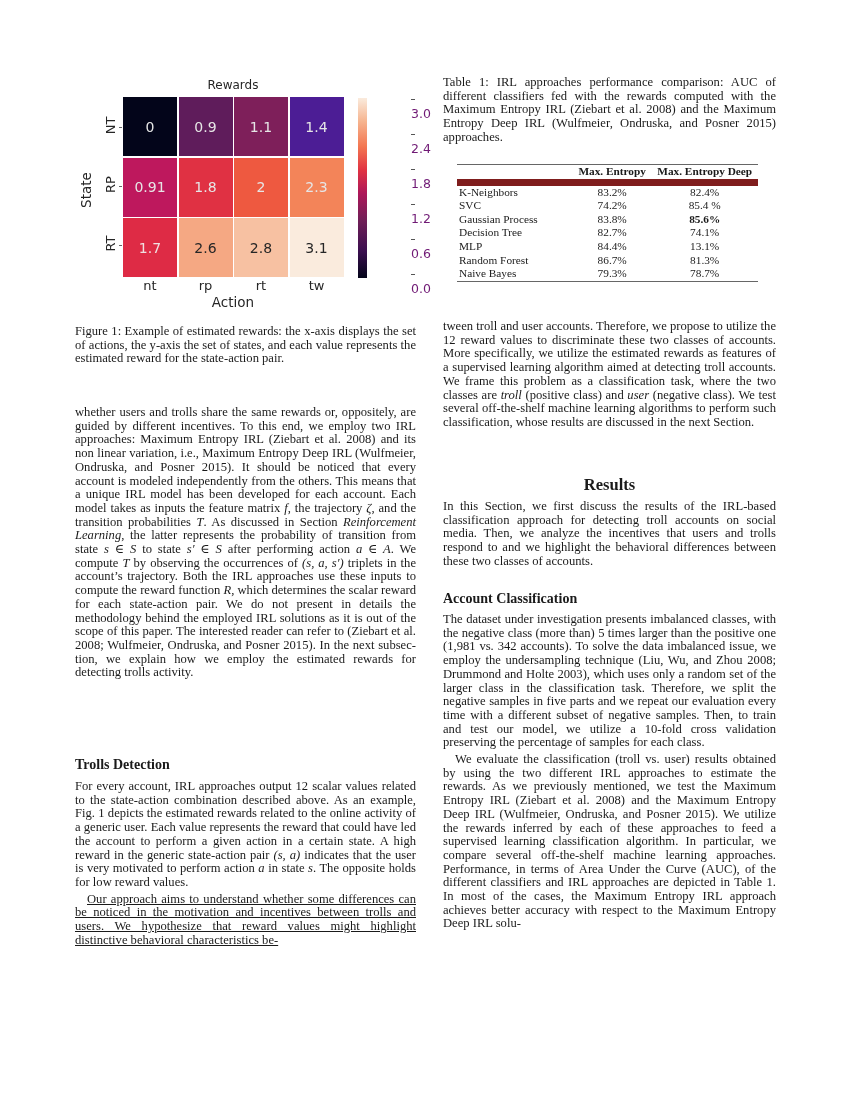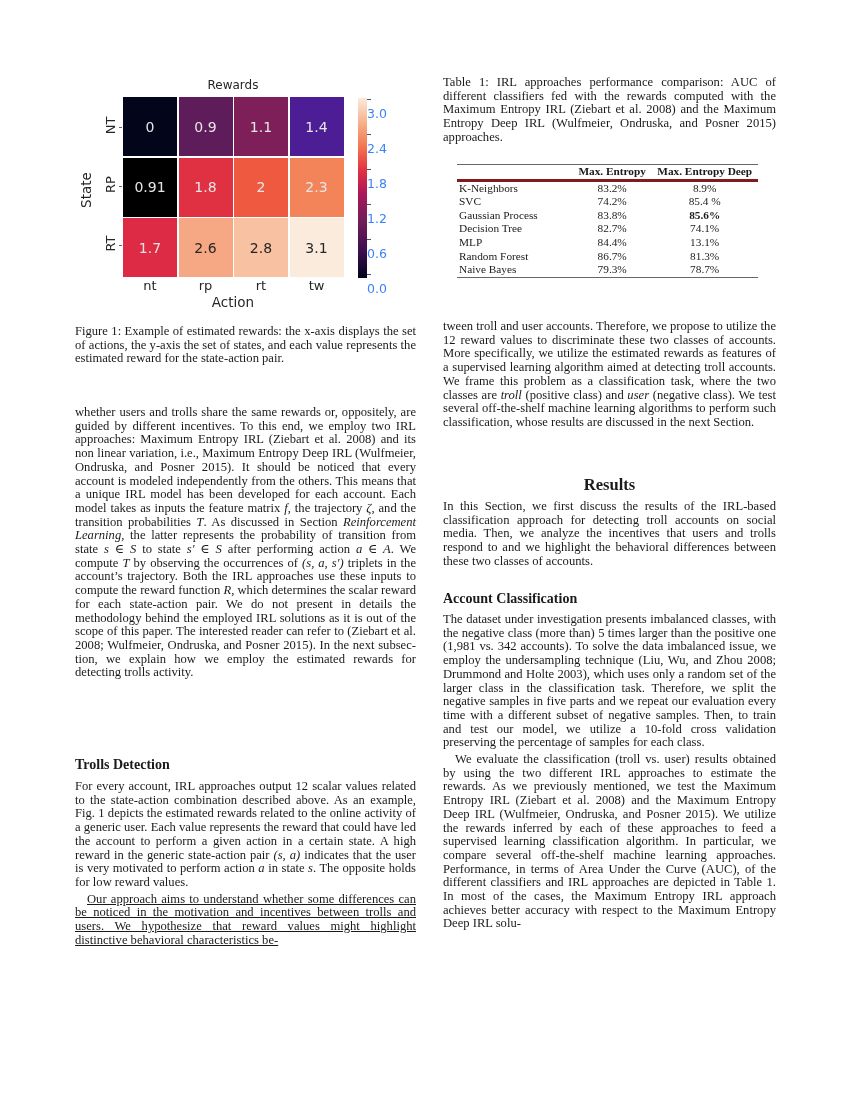--- a/index.html
+++ b/index.html
@@ -14,30 +14,30 @@
   
   .hm-title { font-family:"DejaVu Sans", sans-serif; font-size:12px; color:#262626; text-align:center; }
   .hm-grid { display:grid; grid-template-columns:repeat(4, 54px); grid-template-rows:repeat(3, 59px); gap:1.5px; background:#ffffff; }
   .hm-cell { display:flex; align-items:center; justify-content:center;
              font-family:"DejaVu Sans", sans-serif; font-size:14px; }
   .axis-lbl { font-family:"DejaVu Sans", sans-serif; font-size:13.5px; color:#262626; }
   .tick-x { font-family:"DejaVu Sans", sans-serif; font-size:13px; color:#262626; width:54px; text-align:center; }
   .tick-y { font-family:"DejaVu Sans", sans-serif; font-size:13px; color:#262626; transform:rotate(-90deg); transform-origin:center; width:40px; text-align:center; }
   .cbar { width:9px; height:180px;
           background:linear-gradient(to top, #03051a 0%, #3b0f4f 15%, #701f57 32%, #ad1759 47%, #e13342 60%, #f37651 73%, #f6b48f 87%, #faebdd 100%); }
-  .cbar-tick { font-family:"DejaVu Sans", sans-serif; font-size:12.5px; color:#3b82f6; }
+  .cbar-tick { font-family:"DejaVu Sans", sans-serif; font-size:12.5px; color:#701a75;padding-left:44px; }
   .cbar-tick::before { content:""; display:inline-block; width:4px; height:1px; background:#555; vertical-align:middle; margin-right:2px; }
   
   .caption { font-size:12.6px; line-height:13.7px; text-align:justify; }
   table.res { border-collapse:collapse; font-size:11.3px; line-height:13.6px; }
   table.res th { font-weight:bold; padding:0 4px; text-align:center; }
   table.res td { padding:0 4px; }
   table.res td.num { text-align:center; }
   table.res td.name { text-align:left; padding-left:2px; }
-  table.res tr.head th { border-bottom:3px solid #7f1d1d; }
+  table.res tr.head th { border-bottom:7px solid #7f1d1d; }
   table.res { border-top:1.2px solid #666; border-bottom:1.2px solid #666; }
   .bold { font-weight:bold; }
 </style>
 </head>
 <body>
 
 <div class="abs" style="left:75px; top:75px; width:345px; height:235px;">
   <div class="abs hm-title" style="left:48px; top:3px; width:220px;">Rewards</div>
 
   <div class="abs axis-lbl" style="left:-14px; top:107px; width:50px; text-align:center; transform:rotate(-90deg);">State</div>
@@ -47,21 +47,21 @@
   <div class="abs tick-y" style="left:15px; top:161px;">RT</div>
   <div class="abs" style="left:44px; top:52px; width:3px; height:1px; background:#666;"></div>
   <div class="abs" style="left:44px; top:111px; width:3px; height:1px; background:#666;"></div>
   <div class="abs" style="left:44px; top:170px; width:3px; height:1px; background:#666;"></div>
 
   <div class="abs hm-grid" id="hm-grid" style="left:48px; top:22px;">
     <div class="hm-cell" style="background: rgb(3, 5, 26); color: rgb(230, 230, 230);">0</div>
     <div class="hm-cell" style="background: rgb(95, 28, 91); color: rgb(230, 230, 230);">0.9</div>
     <div class="hm-cell" style="background: rgb(126, 31, 90); color: rgb(230, 230, 230);">1.1</div>
     <div class="hm-cell" style="background: #4c1d95; color: rgb(230, 230, 230);">1.4</div>
-    <div class="hm-cell" style="background: #000000; color: rgb(230, 230, 230);">0.91</div>
+    <div class="hm-cell" style="background: #be185d; color: rgb(230, 230, 230);">0.91</div>
     <div class="hm-cell" style="background: rgb(224, 49, 67); color: rgb(230, 230, 230);">1.8</div>
     <div class="hm-cell" style="background: rgb(238, 89, 64); color: rgb(230, 230, 230);">2</div>
     <div class="hm-cell" style="background: rgb(243, 132, 89); color: rgb(230, 230, 230);">2.3</div>
     <div class="hm-cell" style="background: rgb(222, 43, 69); color: rgb(240, 224, 224);">1.7</div>
     <div class="hm-cell" style="background: rgb(245, 168, 131); color: rgb(38, 38, 38);">2.6</div>
     <div class="hm-cell" style="background: rgb(247, 193, 162); color: rgb(38, 38, 38);">2.8</div>
     <div class="hm-cell" style="background: rgb(250, 235, 221); color: rgb(38, 38, 38);">3.1</div>
   </div>
 
   <div class="abs" style="left:48px; top:203px; display:flex; gap:1.5px;">
@@ -92,21 +92,21 @@
     <tr class="head">
       <th style="width:108px;"></th>
       <th>Max. Entropy</th>
       <th>Max. Entropy Deep</th>
     </tr>
   </thead>
   <tbody id="table-body">
     <tr>
         <td class="name">K-Neighbors</td>
         <td class="num">83.2%</td>
-        <td class="num">8.9%</td>
+        <td class="num">82.4%</td>
       </tr>
     <tr>
         <td class="name">SVC</td>
         <td class="num">74.2%</td>
         <td class="num">85.4 %</td>
       </tr>
     <tr>
         <td class="name">Gaussian Process</td>
         <td class="num">83.8%</td>
         <td class="num bold">85.6%</td>

